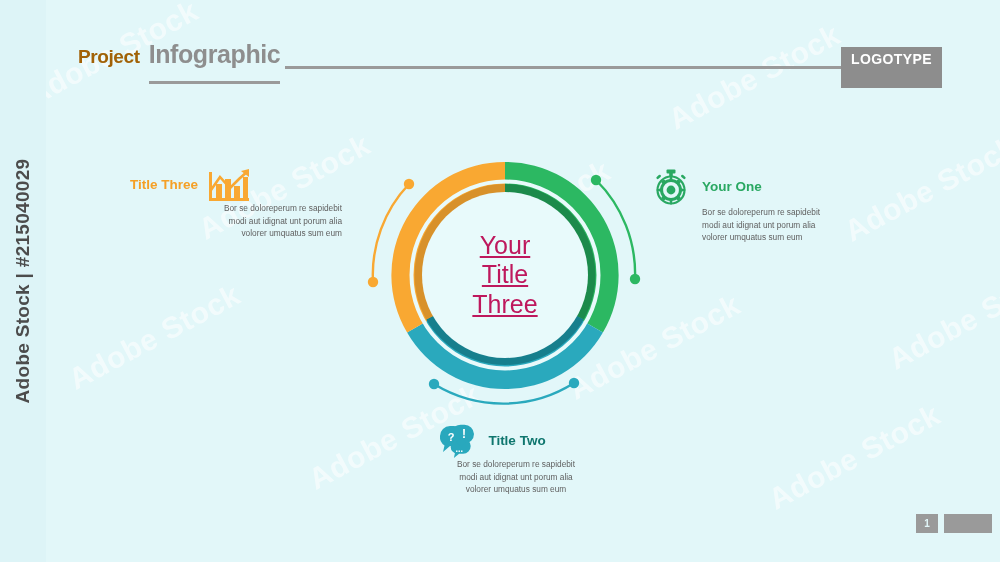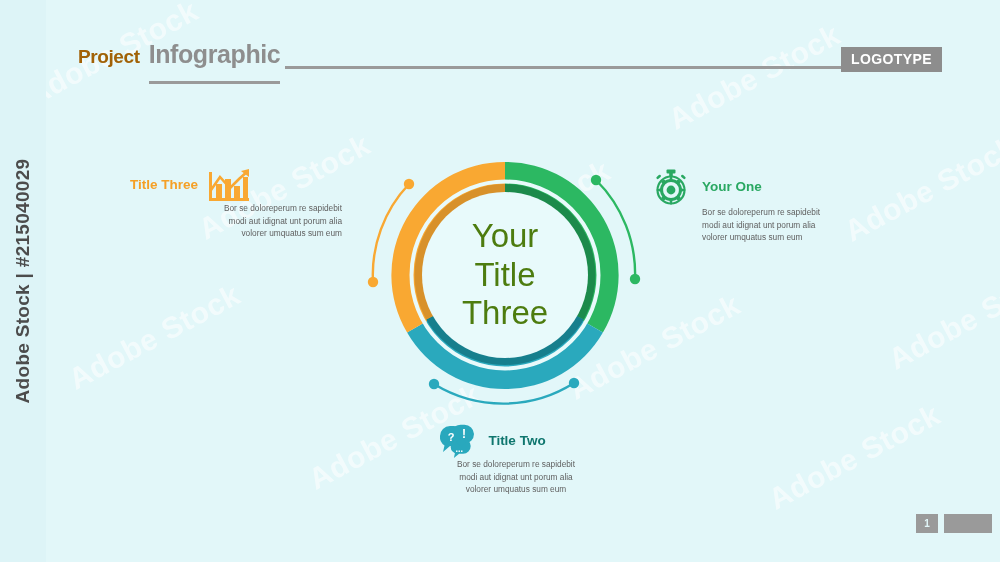--- a/index.html
+++ b/index.html
@@ -97,21 +97,21 @@
   }
   .logotype {
     position: absolute;
     right: 0;
     top: 7px;
     background: #8d8d8d;
     color: #ffffff;
     font-size: 14px;
     font-weight: 700;
     letter-spacing: 0.4px;
-    padding: 3px 8px 4px 8px;
+    padding: 3px 8px 20px 8px;
     line-height: 1;
     border: 2px solid #8d8d8d;
     text-align: right;
   }
 
   
   .donut-wrap {
     position: absolute;
     left: 360px;
     top: 140px;
@@ -126,24 +126,25 @@
     top: 0;
     width: 290px;
     height: 270px;
     display: flex;
     flex-direction: column;
     align-items: center;
     justify-content: center;
     pointer-events: none;
   }
   .center-title span {
-    font-size: 33px;
-    color: #4d7c0f;
+    font-size: 25px;
+    color: #be185d;
     line-height: 1.18;
     font-family: "Liberation Sans", sans-serif;
+    text-decoration: underline;
   }
 
   
   .callout { position: absolute; }
 
   .callout .c-title {
     font-size: 13.5px;
     font-weight: 700;
     line-height: 1;
     white-space: nowrap;

